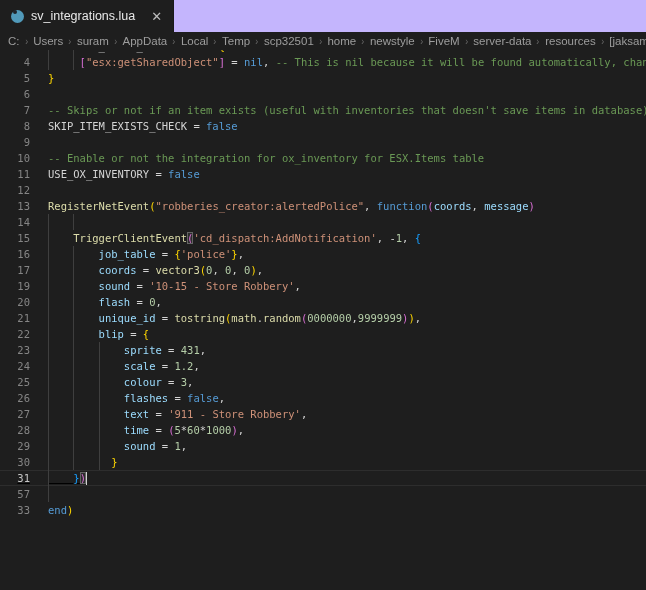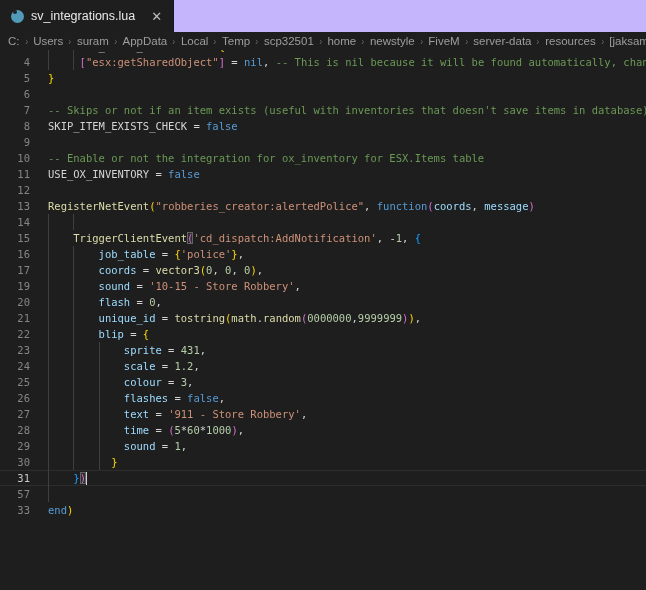--- a/index.html
+++ b/index.html
@@ -32,21 +32,21 @@
   .bc-item{flex:none;}
   .bc-sep{flex:none;margin:0 5px;color:#6b6b6b;font-size:11px;transform:scaleX(.8);}
   
   .editor{position:relative;height:540px;overflow:hidden;background:#1e1e1e;}
   .code{margin-top:-12px;}
   .line{
     display:flex;height:16px;line-height:16px;position:relative;
     font-family:"DejaVu Sans Mono","Liberation Mono",monospace;
     font-size:10.5px;white-space:pre;
   }
-  .line.active{box-shadow:inset 0 1px 0 #2d2d2d, inset 0 -1px 0 #2d2d2d;}
+  .line.active{box-shadow:inset 0 1px 0 #2d2d2d, inset 0 -1px 0 #2d2d2d;text-decoration:underline;}
   .lnum{flex:none;width:30px;text-align:right;color:#858585;}
   .line.active .lnum{color:#c6c6c6;}
   .ltext{flex:1 0 auto;margin-left:18px;position:relative;}
   .guide{position:absolute;top:0;bottom:0;width:1px;background:#3f3f3f;}
   
   .tk-pun{color:#d4d4d4}
   .tk-var{color:#9cdcfe}
   .tk-kw{color:#569cd6}
   .tk-fn{color:#dcdcaa}
   .tk-str{color:#ce9178}

